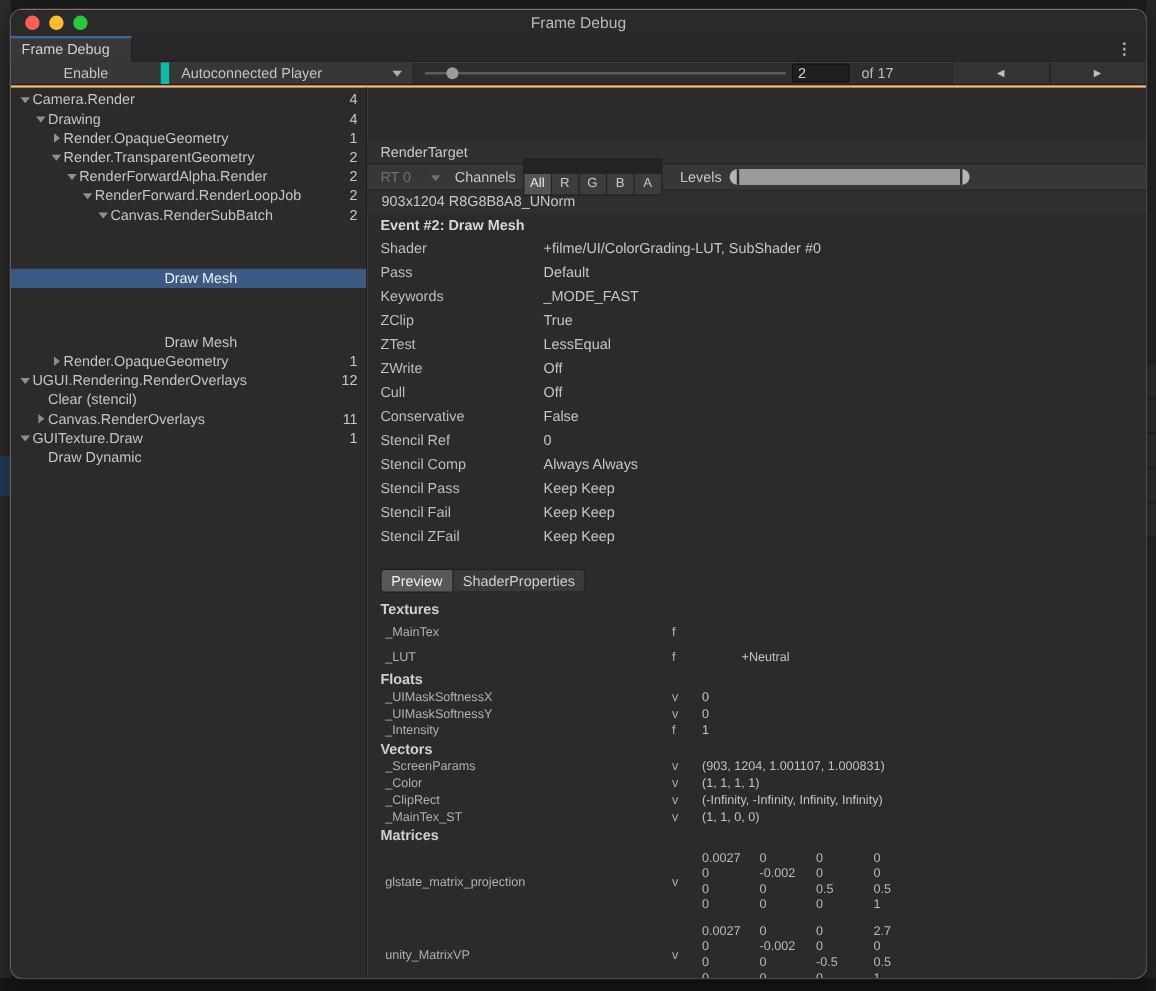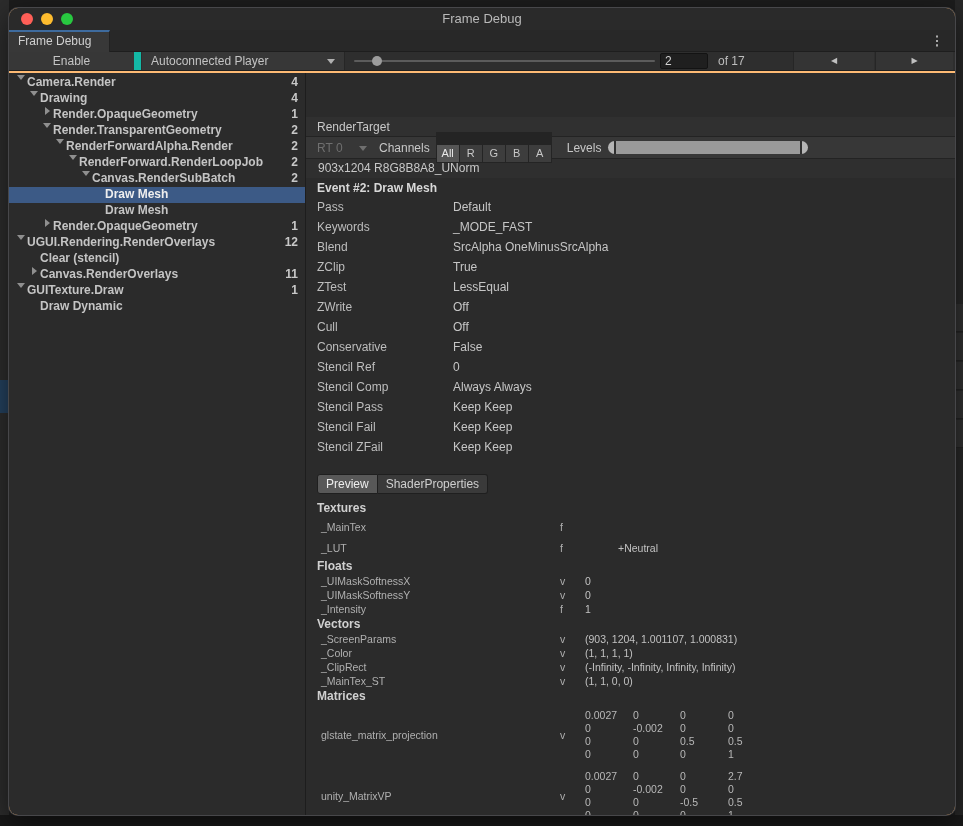--- a/index.html
+++ b/index.html
@@ -49,29 +49,29 @@
   .tb-field { position:absolute; left:651px; top:1px; width:48px; height:16px; background:#1f1f1f;
               border:1px solid #131313; border-radius:2px; line-height:14px; padding-left:4px; color:#d2d2d2; }
   .tb-of { position:absolute; left:709px; top:0; line-height:18px; color:#bdbdbd; }
   .tb-arrow { position:absolute; top:0; height:18px; background:#343434; border-left:1px solid #262626;
               text-align:center; line-height:18px; font-size:8px; color:#c0c0c0; }
   .tb-prev { left:784px; width:81px; } .tb-next { left:866px; width:78px; }
 
   
   .main { position:absolute; top:65px; bottom:0; left:0; right:0; display:flex; }
   .tree { width:297px; border-right:1px solid #1d1d1d; padding-top:2px; background:#2b2b2b; }
-  .trow { height:16px; display:flex; font-size:12px; color:#c4c4c4; white-space:nowrap;font-weight:bold; }
+  .trow { height:16px; display:flex; align-items:center; font-size:12px; color:#c4c4c4; white-space:nowrap; }
   .trow.selected { background:#3c5a86; color:#eeeeee; }
   .tri { width:12px; display:flex; justify-content:center; flex:none; }
   .tri i { display:block; width:0; height:0; }
   .tri.down i { border-left:4px solid transparent; border-right:4px solid transparent; border-top:5px solid #8f8f8f; }
   .tri.right i { border-top:4px solid transparent; border-bottom:4px solid transparent; border-left:5px solid #8f8f8f; }
   .tri.none i { visibility:hidden; }
   .lvl0{padding-left:6px;} .lvl1{padding-left:19px;} .lvl2{padding-left:32px;} .lvl3{padding-left:45px;}
-  .lvl4{padding-left:58px;} .lvl5{padding-left:71px;} .lvl6{padding-left:84px;}
+  .lvl4{padding-left:58px;} .lvl5{padding-left:71px;} .lvl6{padding-left:116px;margin-top:37px;}
   .tcount { margin-left:auto; padding-right:7px; color:#c8c8c8; }
 
   
   .panel { flex:1; background:#2b2b2b; overflow:hidden; font-size:12px; }
   .rt-header { height:20px; line-height:20px; padding-left:11px; background:#303030;
                border-bottom:1px solid #232323; color:#c8c8c8;margin-top:44px; }
   .rt-controls { height:22px; background:#373737; border-bottom:1px solid #232323;
                  display:flex; align-items:center; padding-left:11px; }
   .rt-dd { position:relative; width:62px; color:#6f6f6f; }
   .rt-dd .dd-arrow { right:12px; top:5px; border-top-color:#6f6f6f; }
@@ -293,30 +293,30 @@
         <div class="lv-slider">
           <div class="lv-fill"></div>
         </div>
       </div>
 
       <div class="rt-info">903x1204 R8G8B8A8_UNorm</div>
       <div class="evt-title">Event #2: Draw Mesh</div>
 
       <div class="details">
         <div class="drow">
+            <span class="dlabel">Shader</span>
+            <span class="dvalue">+filme/UI/ColorGrading-LUT, SubShader #0</span>
+          </div>
+        <div class="drow">
             <span class="dlabel">Pass</span>
             <span class="dvalue">Default</span>
           </div>
         <div class="drow">
             <span class="dlabel">Keywords</span>
             <span class="dvalue">_MODE_FAST</span>
-          </div>
-        <div class="drow">
-            <span class="dlabel">Blend</span>
-            <span class="dvalue">SrcAlpha OneMinusSrcAlpha</span>
           </div>
         <div class="drow">
             <span class="dlabel">ZClip</span>
             <span class="dvalue">True</span>
           </div>
         <div class="drow">
             <span class="dlabel">ZTest</span>
             <span class="dvalue">LessEqual</span>
           </div>
         <div class="drow">

